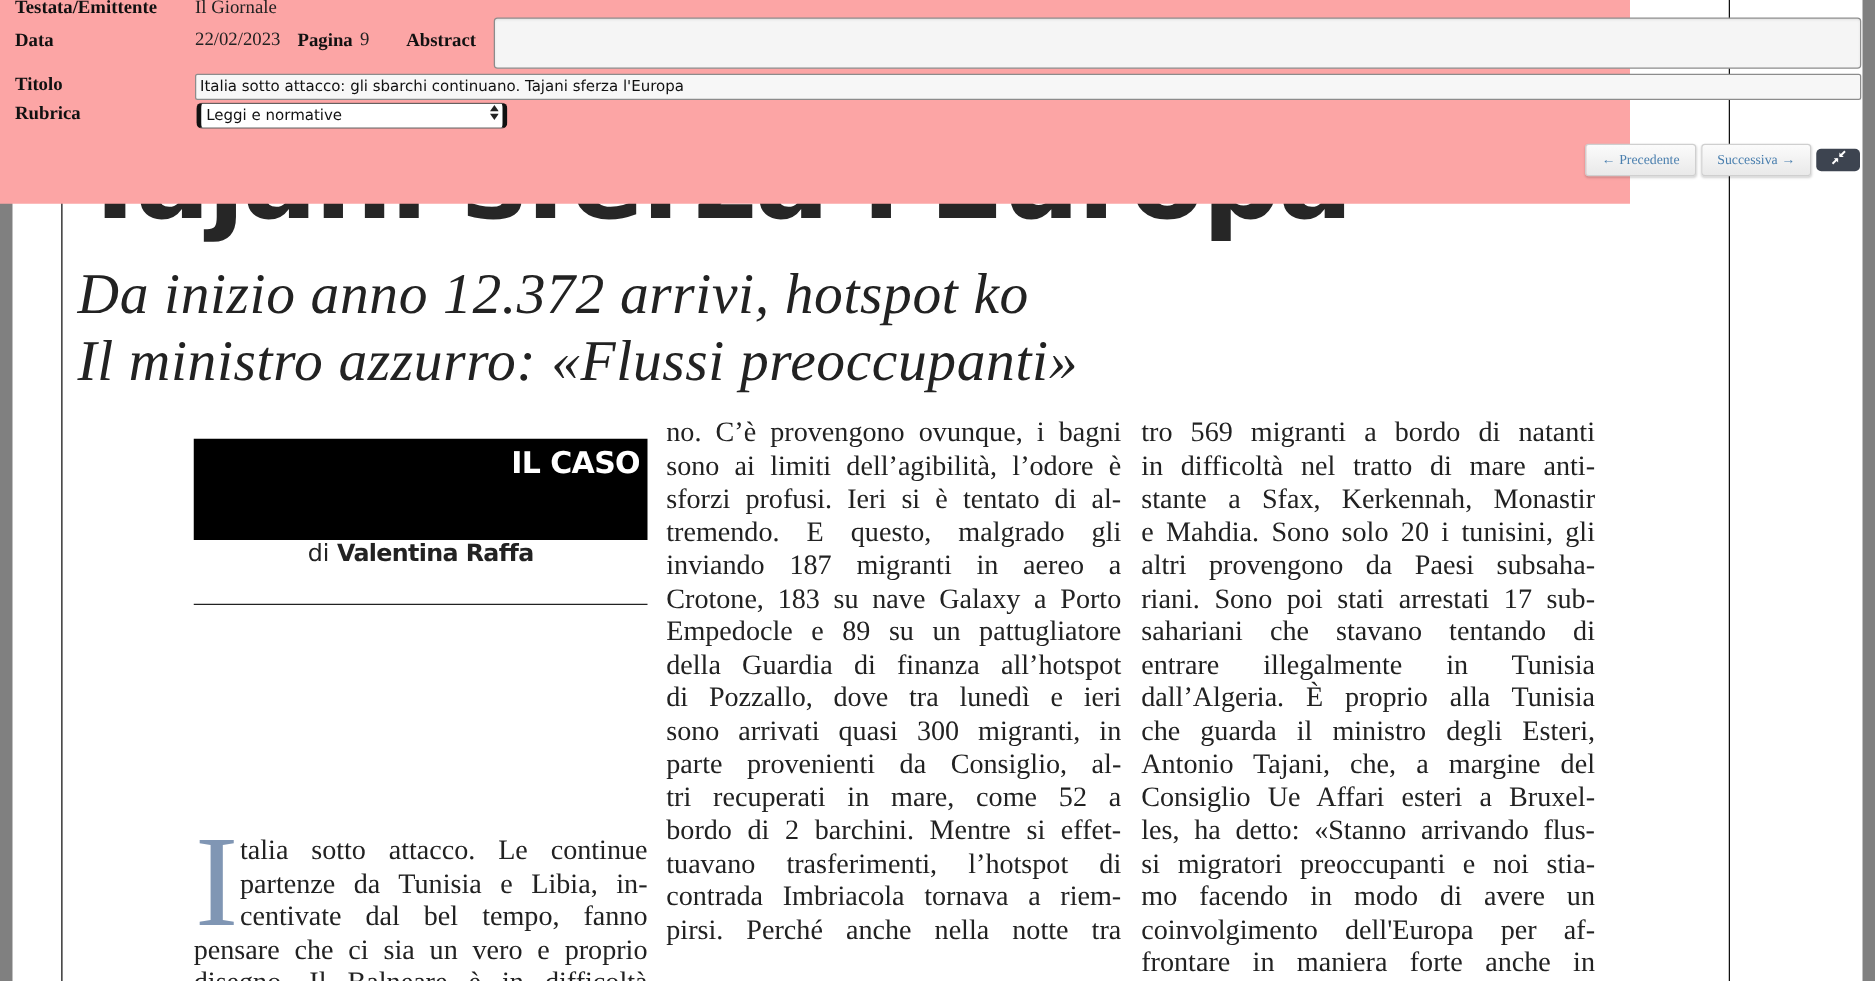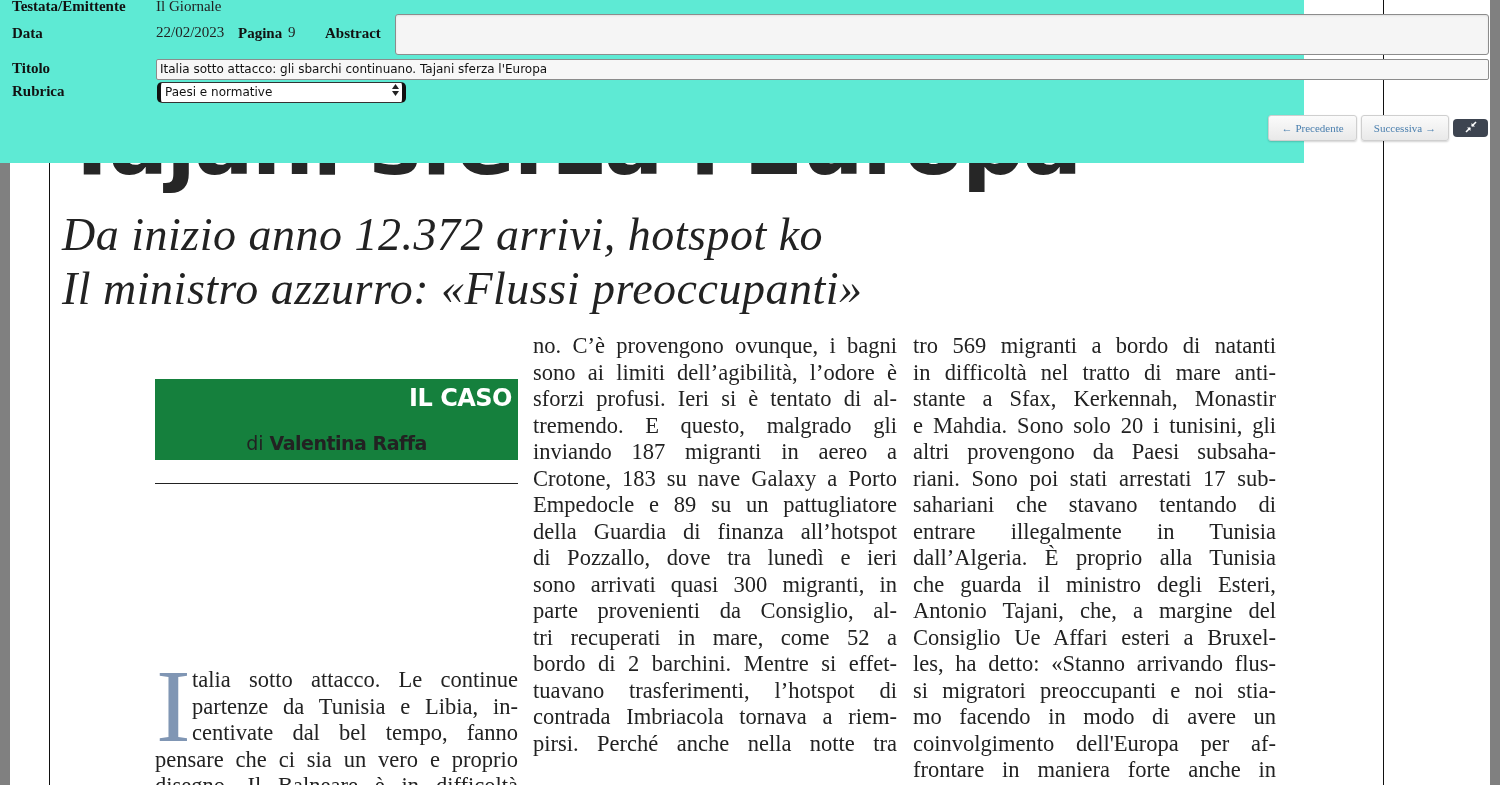--- a/index.html
+++ b/index.html
@@ -24,22 +24,21 @@
     .subhead {
       position: absolute; left: 52px; font-family: "Liberation Serif", serif;
       font-style: italic; font-size: 46px; color: #222; white-space: nowrap;
       letter-spacing: 0.5px;
     }
     .subhead.l1 { top: 208px; }
     .subhead.l2 { top: 262px; }
 
     .caso-box {
       position: absolute; left: 145px; top: 351px; width: 363px; height: 81px;
-      background: #15803d;
-      margin-top: 28px;
+      background: #000000;
     }
     .caso-label {
       position: absolute; right: 6px; top: 5px;
       font-family: "DejaVu Sans", sans-serif; font-weight: bold;
       font-size: 24px; color: #ffffff; letter-spacing: -0.5px;
     }
     .byline {
       position: absolute; right: 972px; top: 432px; width: 363px; text-align: center;
       font-family: "DejaVu Sans", sans-serif; font-size: 19px; color: #222;
       left: 145px;
@@ -62,21 +61,21 @@
     .dropcap {
       position: absolute; left: 146px; top: 664px;
       font-family: "Liberation Serif", serif; font-size: 104px; line-height: 84px;
       color: #8096b4; font-weight: normal;
     }
     .col1 .indent { padding-left: 37px; }
 
     
     .header {
       position: absolute; left: 0; top: 0; width: 1304px; height: 163px;
-      background: #5eead4; z-index: 10;
+      background: #fca5a5; z-index: 10;
     }
     .lbl {
       position: absolute; font-family: "Liberation Serif", serif; font-weight: bold;
       font-size: 15px; color: #111;
     }
     .val {
       position: absolute; font-family: "Liberation Serif", serif; font-size: 15px; color: #222;
     }
     .abstract-box {
       position: absolute; left: 395px; top: 14px; width: 1094px; height: 41px;
@@ -194,21 +193,21 @@
   <span class="lbl" style="left:238px; top:25px;">Pagina</span>
   <span class="val" style="left:288px; top:24px;">9</span>
   <span class="lbl" style="left:325px; top:25px;">Abstract</span>
   <div class="abstract-box"></div>
 
   <span class="lbl" style="left:12px; top:60px;">Titolo</span>
   <div class="titolo-input">Italia sotto attacco: gli sbarchi continuano. Tajani sferza l'Europa</div>
 
   <span class="lbl" style="left:12px; top:83px;">Rubrica</span>
   <div class="rubrica-select">
-    <span>Paesi e normative</span>
+    <span>Leggi e normative</span>
     <span class="arrows">
       <svg width="7" height="12" viewBox="0 0 7 12">
           <path d="M3.5 0 L7 5 L0 5 Z" fill="#222"></path>
           <path d="M3.5 12 L7 7 L0 7 Z" fill="#222"></path>
         </svg>
     </span>
   </div>
 
   <div class="nav-btn btn-prev">
     <span>←</span>

